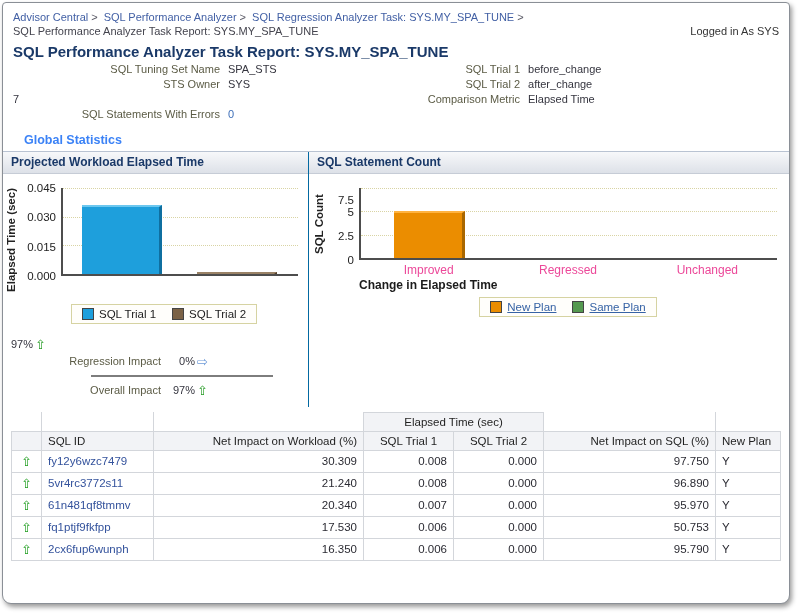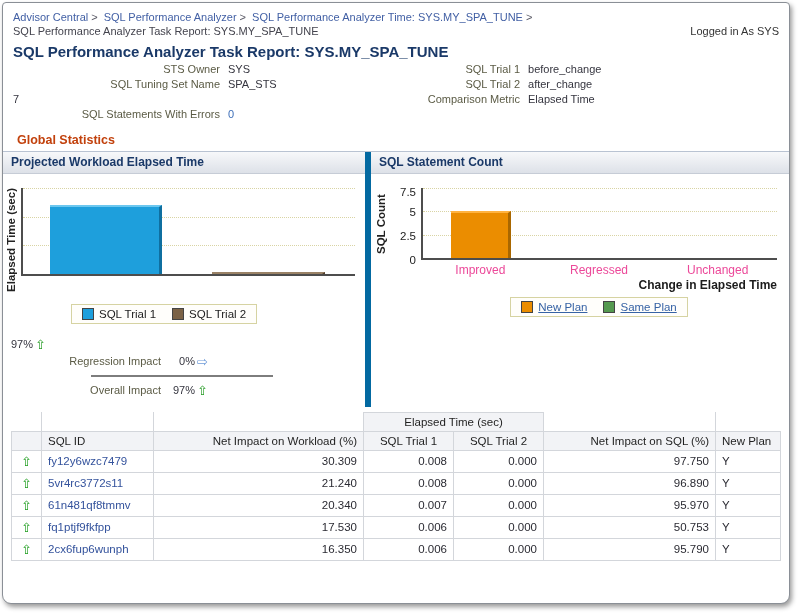--- a/index.html
+++ b/index.html
@@ -33,26 +33,26 @@
   .details { display:flex; padding:2px 0 8px 0; }
   .details .col-l { flex:0 0 47%; }
   .details .col-r { flex:1; }
   .drow { display:flex; line-height:15px; }
   .dlabel { width:215px; text-align:right; color:#5b5b45; padding-right:8px; }
   .col-r .dlabel { width:155px; }
   .dvalue { color:#35353f; }
   .dvalue.val-link { color:#3e6fb8; cursor:pointer; }
   
   .sec-hdr {
-    padding:3px 14px 4px; font-size:12.5px; font-weight:bold; color:#c2410c;
+    padding:3px 21px 4px; font-size:12.5px; font-weight:bold; color:#3b82f6;
     border-bottom:1px solid #b9c3d2;
   }
   
   .panels { display:flex; }
-  .panel-l { width:368px; border-right:6px solid #0369a1; }
+  .panel-l { width:306px; border-right:1px solid #0369a1; }
   .panel-r { flex:1; }
   .panel-header {
     background:linear-gradient(#f7f8fa,#dde1e8); color:#1a3968; font-weight:bold; font-size:12px;
     padding:3px 8px 4px; border-bottom:1px solid #c6ccd6;
   }
   .chart-body1 { padding:14px 6px 8px 2px; }
   .chart-body2 { padding:14px 12px 0 4px; }
   .chartrow { display:flex; align-items:flex-start; }
   .ylab {
     writing-mode:vertical-rl; transform:rotate(180deg); font-weight:bold; font-size:11.5px;
@@ -81,21 +81,21 @@
   .impact-row { display:flex; align-items:center; line-height:17px; }
   .ilabel { width:162px; text-align:right; color:#5b5b45; padding-right:6px; }
   .ival { width:28px; text-align:right; color:#35353f; }
   .arrow { font-size:13px; margin-left:2px; line-height:13px; }
   .arrow.up { color:#259b24; }
   .arrow.right { color:#6e9bd8; }
   .impact-divider { width:182px; height:2px; background:#7d7d7d; margin:5px 0 5px 86px; }
   
   .cats { display:flex; margin-left:46px; font-size:12px; color:#ec4899; margin-top:3px; }
   .cats span { flex:1; text-align:center; }
-  .xlab { margin-left:46px; text-align:right; font-weight:bold; font-size:12px; color:#1c1c1c; margin-top:1px; }
+  .xlab { margin-left:46px; text-align:left; font-weight:bold; font-size:12px; color:#1c1c1c; margin-top:1px; }
   
   .tbl-wrap { margin:5px 8px 0; }
   table { border-collapse:collapse; width:100%; font-size:11.5px; }
   th,td { border:1px solid #d3d6db; padding:3px 6px; }
   thead th { font-weight:normal; color:#1f1f1f; background:#f2f3f6; }
   thead .blank { background:#fff; border-top:none; }
   thead .blank.first { border-left:none; }
   thead .blank.last { border-right:none; }
   .th-span { text-align:center; }
   th.h-left { text-align:left; } th.h-right { text-align:right; } th.h-center { text-align:center; }
@@ -106,36 +106,36 @@
 </style>
 </head>
 <body>
 
 <div class="frame">
 
   <div class="hdr">
     <div class="crumbs">
       <span class="crumb-link">Advisor Central</span><span class="crumb-sep">&gt;</span>
       <span class="crumb-link">SQL Performance Analyzer</span><span class="crumb-sep">&gt;</span>
-      <span class="crumb-link">SQL Performance Analyzer Time: SYS.MY_SPA_TUNE</span><span class="crumb-sep">&gt;</span>
+      <span class="crumb-link">SQL Regression Analyzer Task: SYS.MY_SPA_TUNE</span><span class="crumb-sep">&gt;</span>
     </div>
     <div class="crumb-row2">
       <span class="crumb-current">SQL Performance Analyzer Task Report: SYS.MY_SPA_TUNE</span>
       <span class="logged-in">Logged in As SYS</span>
     </div>
     <div class="page-title">SQL Performance Analyzer Task Report: SYS.MY_SPA_TUNE</div>
     <div class="details">
       <div class="col-l">
           <div class="drow">
+            <span class="dlabel">SQL Tuning Set Name</span>
+            <span class="dvalue">SPA_STS</span>
+          </div>
+          <div class="drow">
             <span class="dlabel">STS Owner</span>
             <span class="dvalue">SYS</span>
-          </div>
-          <div class="drow">
-            <span class="dlabel">SQL Tuning Set Name</span>
-            <span class="dvalue">SPA_STS</span>
           </div>
           <div class="drow">
             <span class="dvalue">7</span>
           </div>
           <div class="drow">
             <span class="dlabel">SQL Statements With Errors</span>
             <span class="dvalue val-link">0</span>
           </div>
         </div>
       <div class="col-r">
@@ -157,20 +157,26 @@
 
   <div class="sec-hdr">Global Statistics</div>
 
   <div class="panels">
 
     <div class="panel-l">
       <div class="panel-header">Projected Workload Elapsed Time</div>
       <div class="chart-body1">
         <div class="chartrow">
           <div class="ylab">Elapsed Time (sec)</div>
+          <div class="ticks" style="height:88px;">
+            <span style="top:0">0.045</span>
+            <span style="top:33.33%">0.030</span>
+            <span style="top:66.66%">0.015</span>
+            <span style="top:100%">0.000</span>
+          </div>
           <div class="plot" style="height:88px; margin-right:4px;">
             <span class="grid" style="top:0"></span>
             <span class="grid" style="top:33.33%"></span>
             <span class="grid" style="top:66.66%"></span>
             <div class="bar bar-blue" style="left: 8%; width: 34%; background: rgb(30, 159, 220); height: 80%;"></div>
             <div class="bar bar-brown" style="left: 57%; width: 34%; background: rgb(123, 98, 70); height: 2.22222%;"></div>
           </div>
         </div>
         <div class="lg1-wrap">
           <div class="legend-box">
@@ -203,21 +209,21 @@
         </div>
       </div>
     </div>
 
     <div class="panel-r">
       <div class="panel-header">SQL Statement Count</div>
       <div class="chart-body2">
         <div class="chartrow">
           <div class="ylab" style="height:72px;">SQL Count</div>
           <div class="ticks ticks2" style="height:72px;">
-            <span style="top:4px">7.5</span>
+            <span style="top:12px">7.5</span>
             <span style="top:33.33%">5</span>
             <span style="top:66.66%">2.5</span>
             <span style="top:100%">0</span>
           </div>
           <div class="plot" style="height:72px;">
             <span class="grid" style="top:0"></span>
             <span class="grid" style="top:33.33%"></span>
             <span class="grid" style="top:66.66%"></span>
             <div class="bar bar-orange" style="left: 8%; width: 17%; background: rgb(235, 141, 0); height: 66.6667%;"></div>
 

